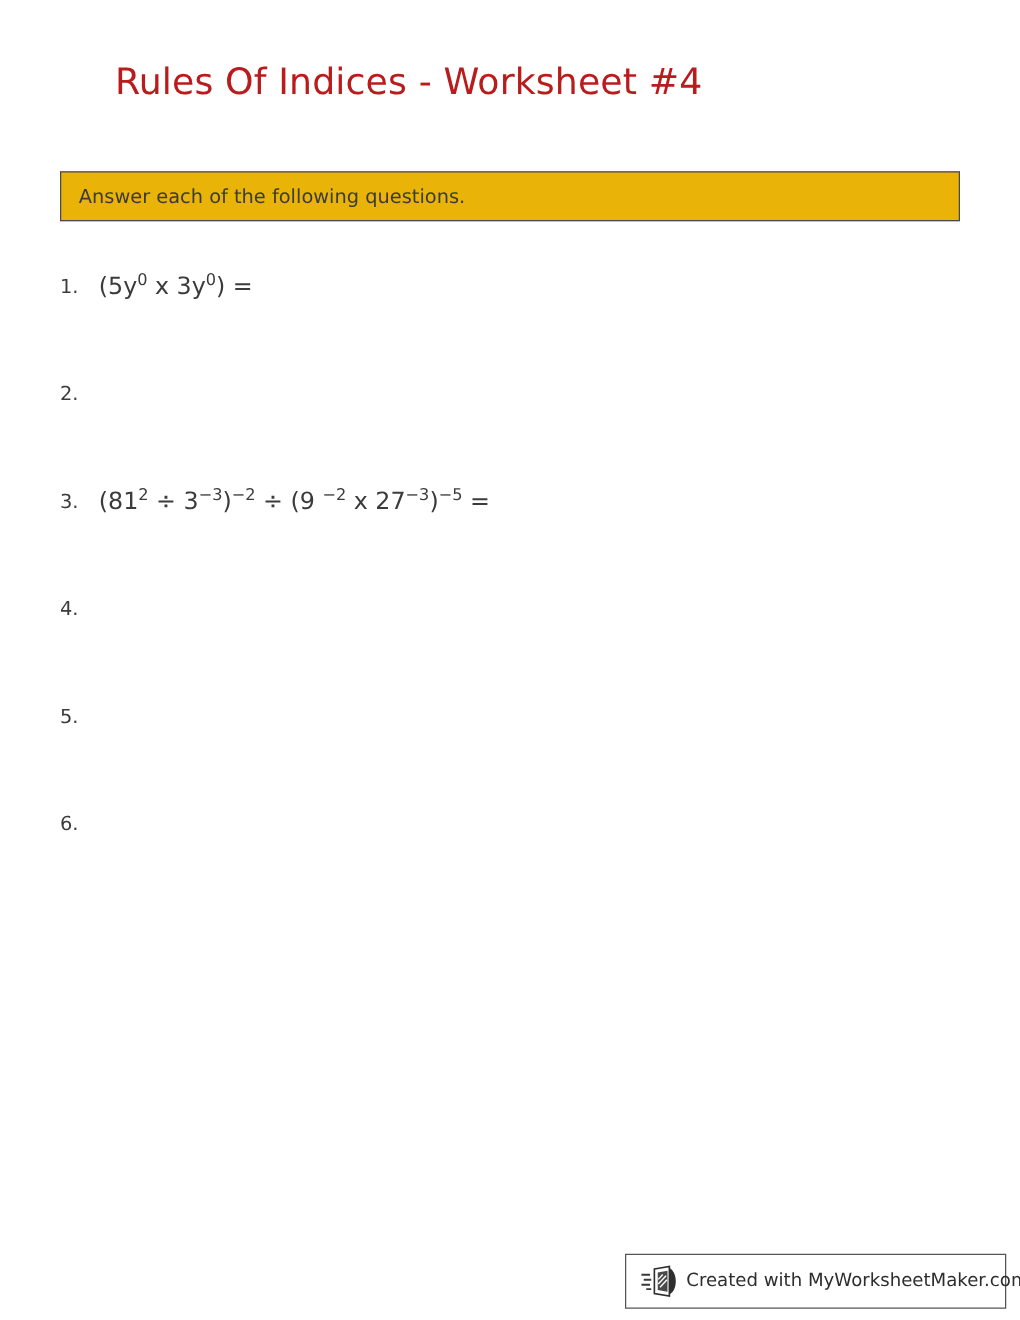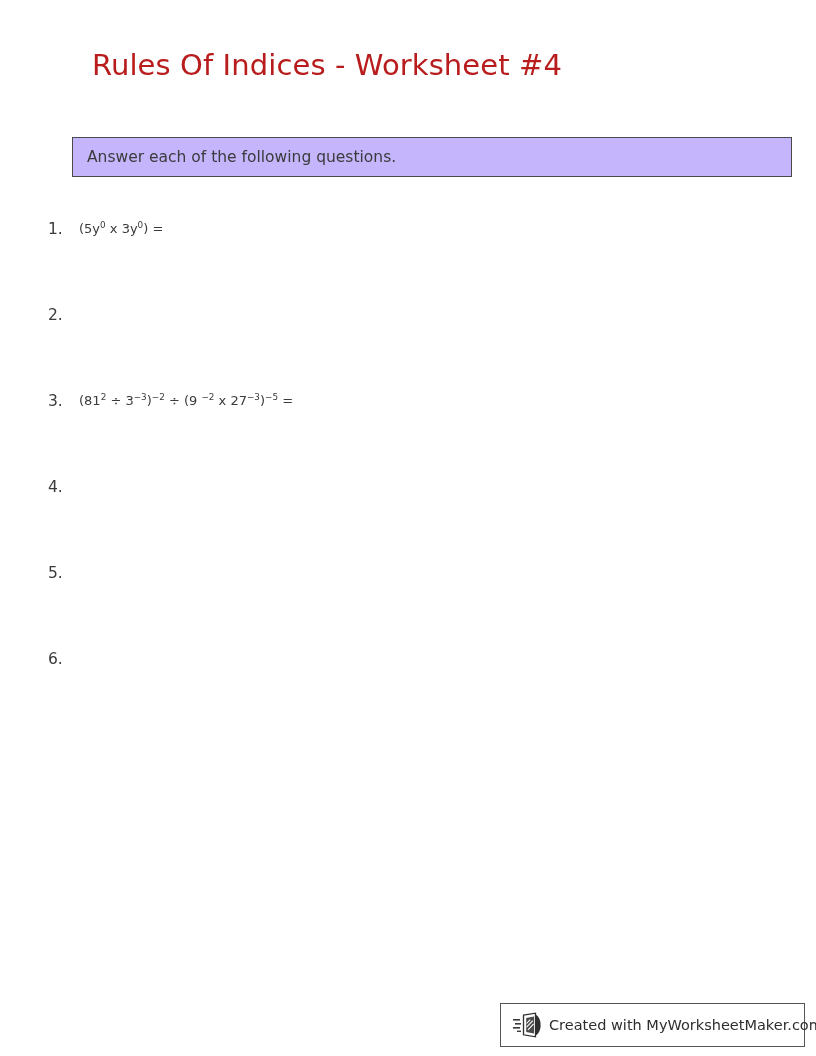--- a/index.html
+++ b/index.html
@@ -36,24 +36,23 @@
 
   
   .instruction-box {
     position: absolute;
     left: 48px;
     top: 137px;
     width: 720px;
     height: 40px;
     border: 1px solid #4a4a4a;
     box-sizing: border-box;
-    background: #c4b5fd;
+    background: #eab308;
     display: flex;
     align-items: center;
-    margin-left: 24px;
   }
   .instruction-text {
     padding-left: 14px;
     font-size: 15.5px;
     color: #3b3b3b;
     white-space: nowrap;
   }
 
   
   .questions {
@@ -69,21 +68,21 @@
     align-items: flex-start;
   }
   .question-number {
     width: 31px;
     flex: 0 0 31px;
     font-size: 15.5px;
     color: #3b3b3b;
     line-height: 22px;
   }
   .question-body {
-    font-size: 13px;
+    font-size: 19px;
     color: #3b3b3b;
     line-height: 22px;
     white-space: pre-wrap;
   }
   .question-body sup {
     font-size: 0.68em;
     vertical-align: super;
     line-height: 0;
   }
 

